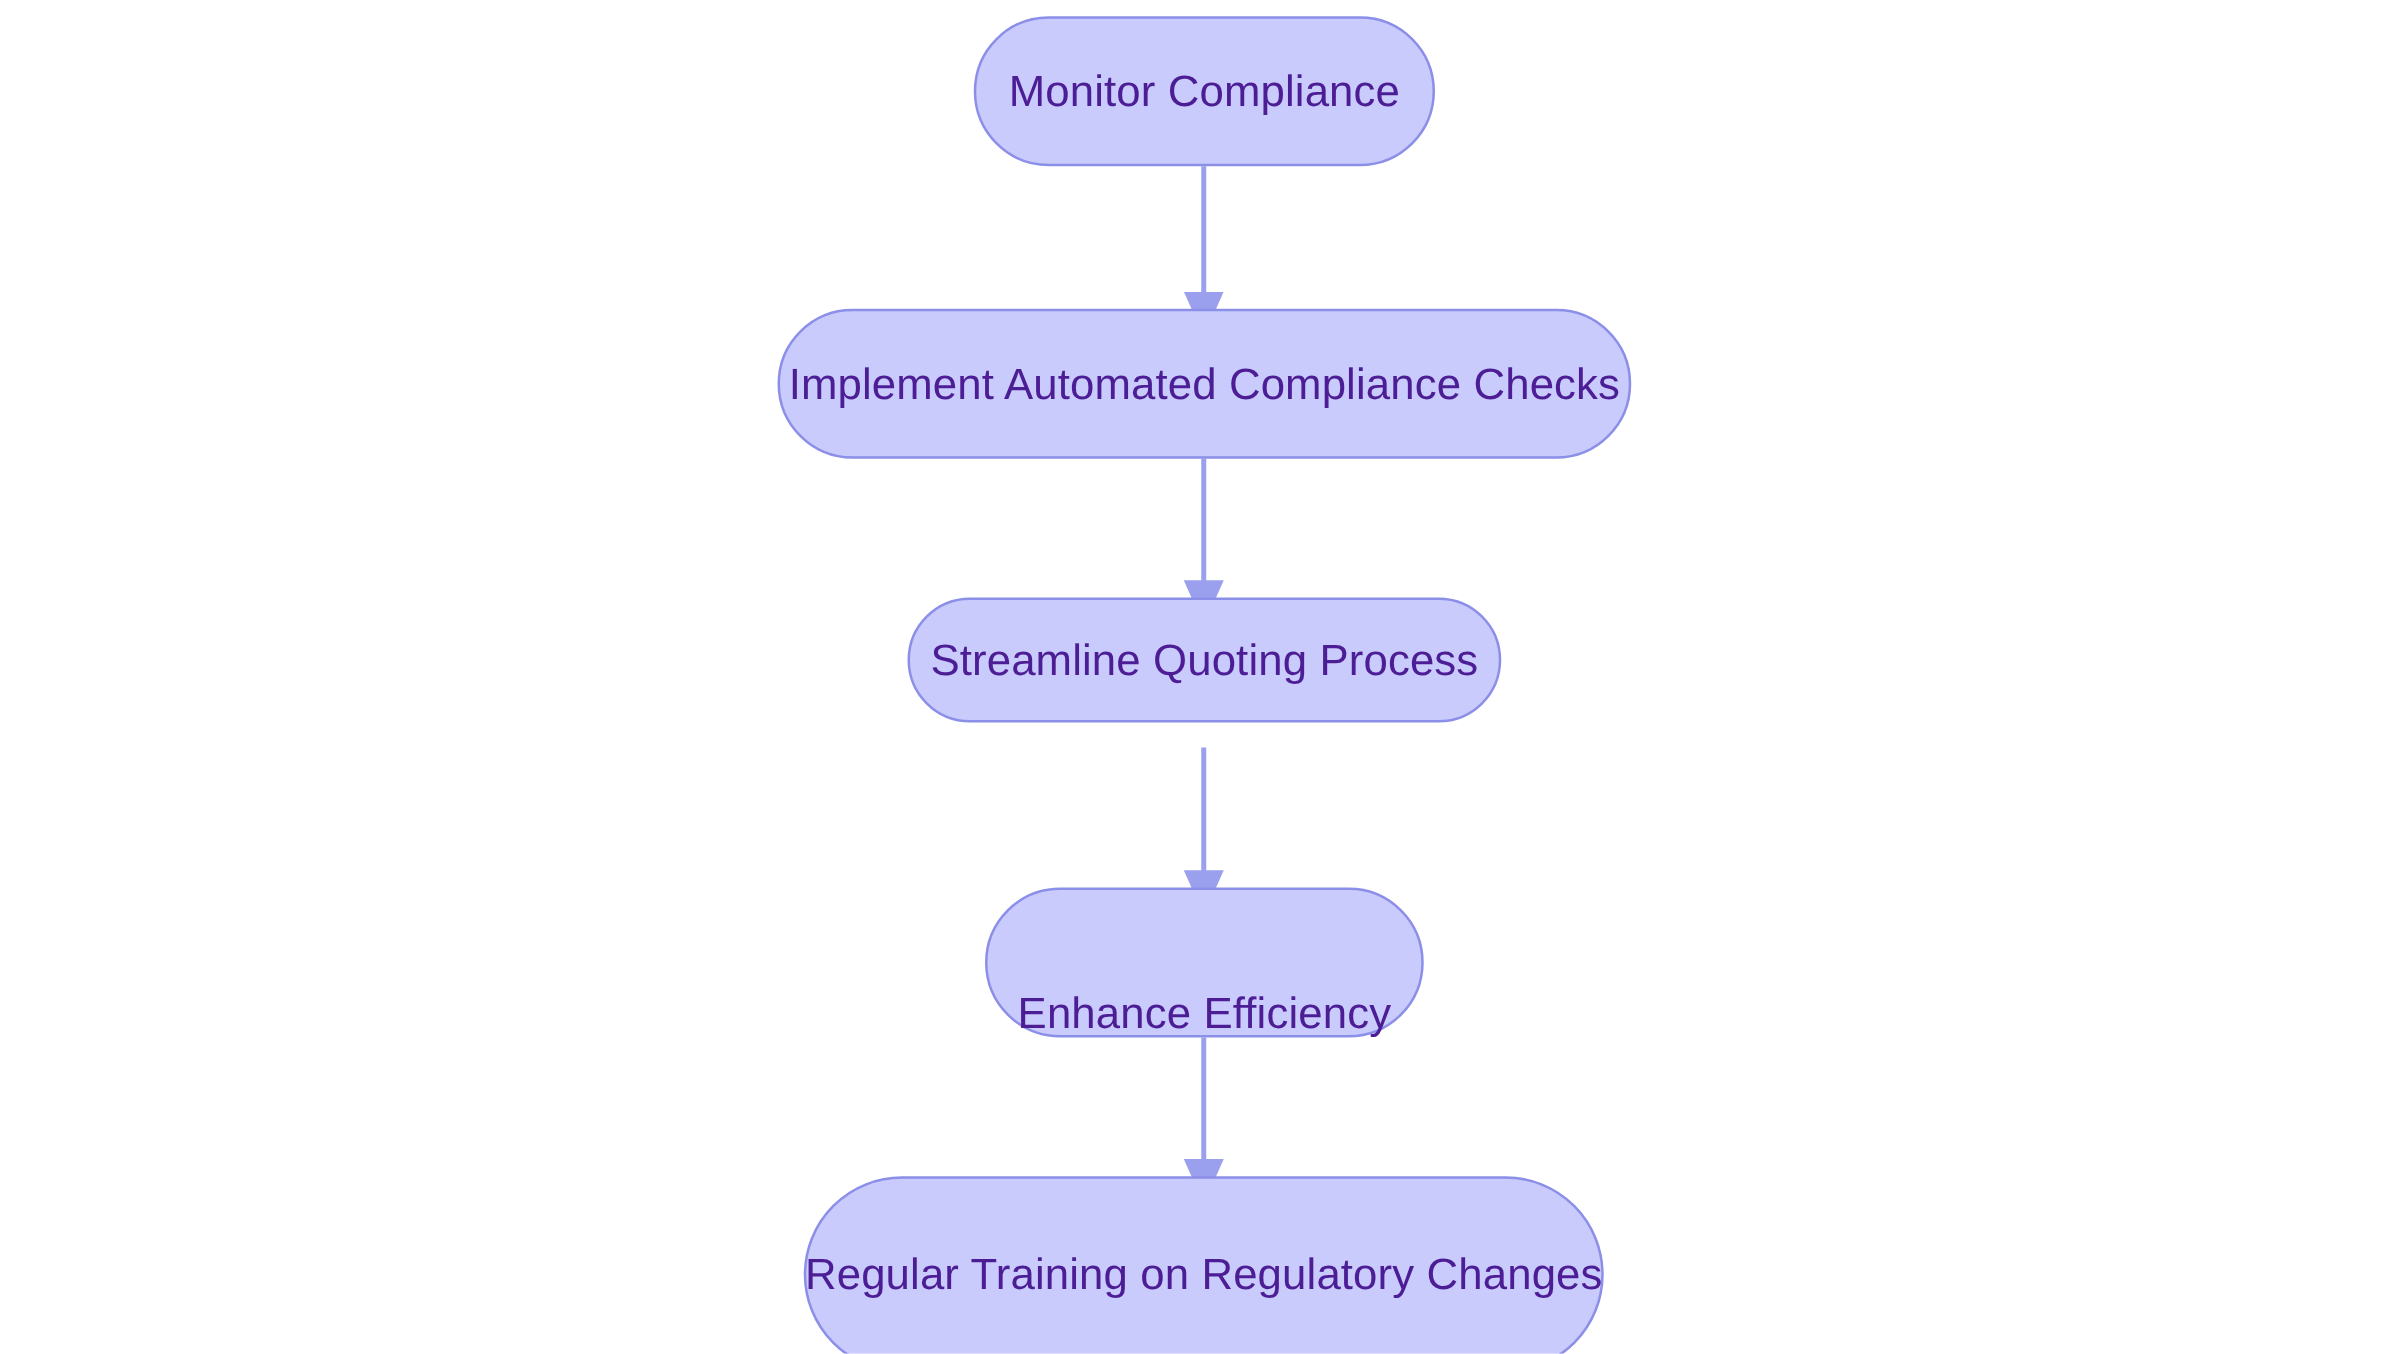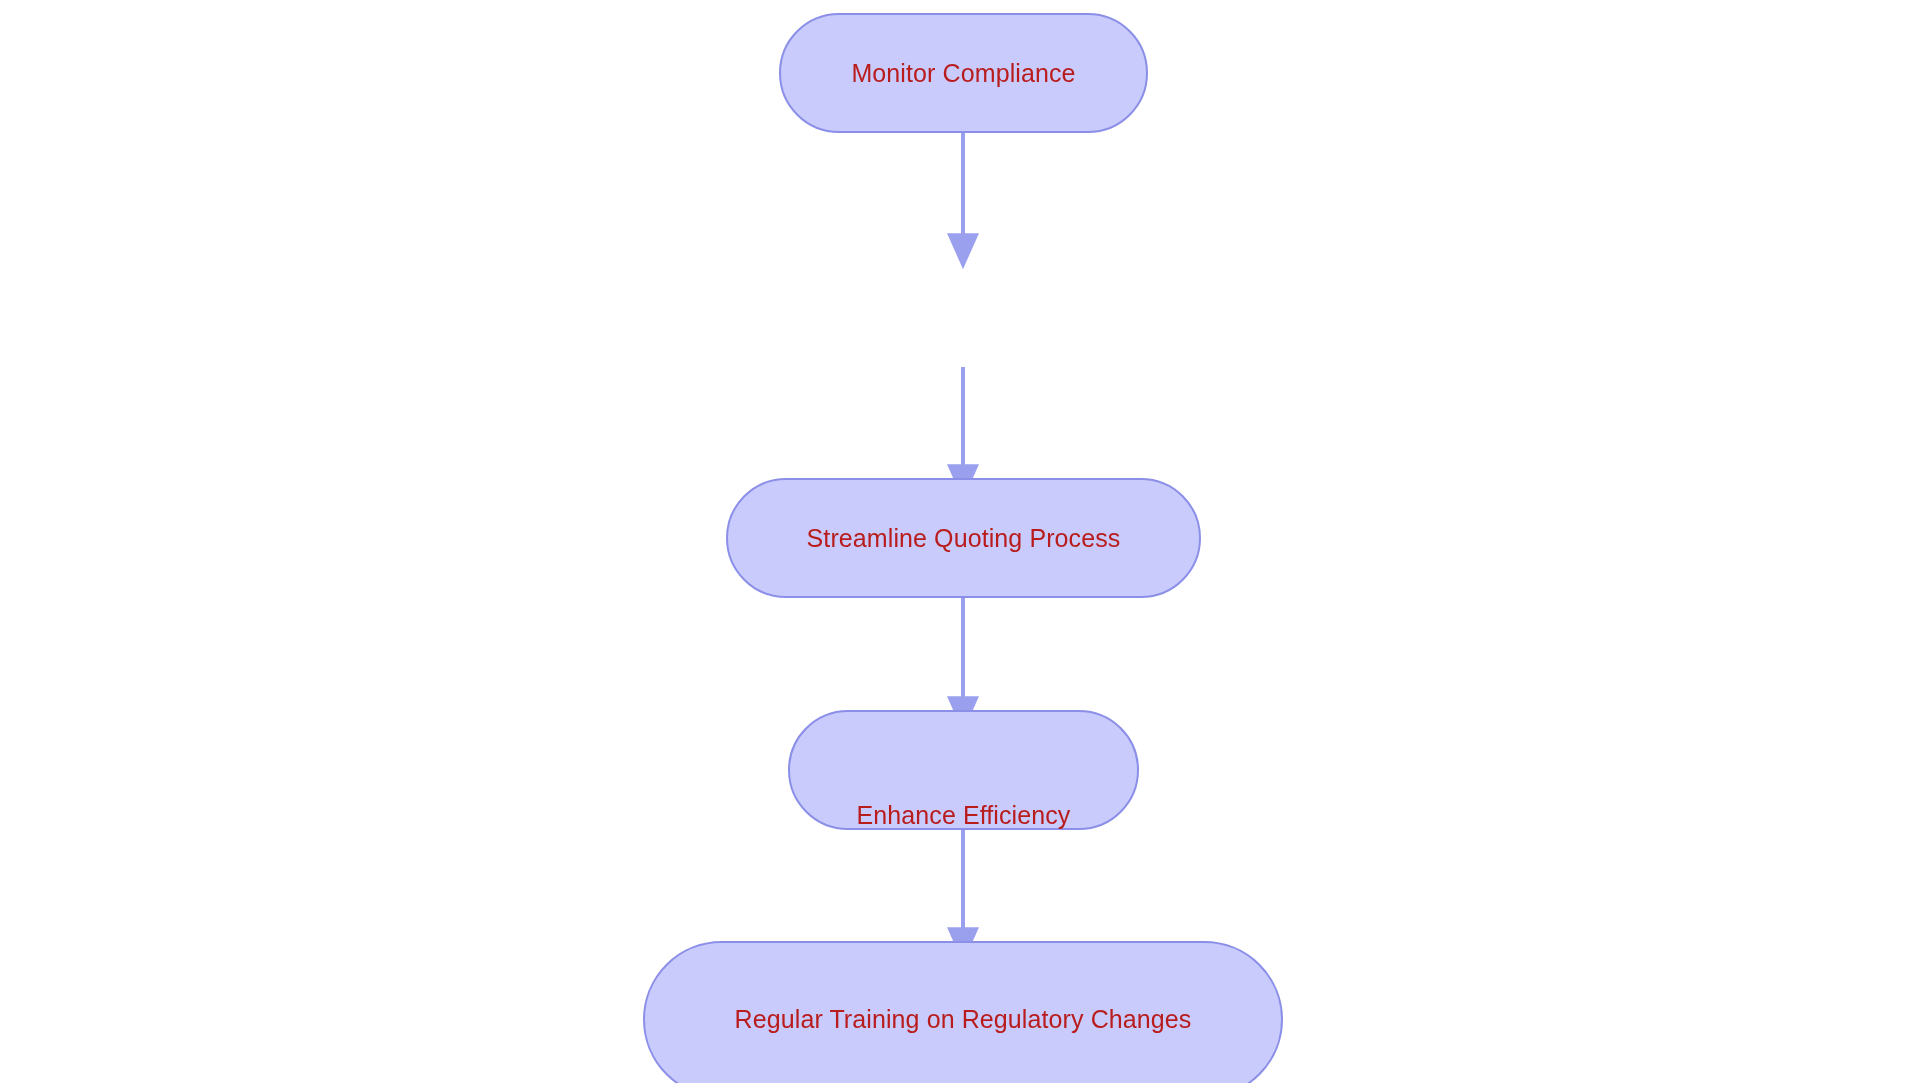--- a/index.html
+++ b/index.html
@@ -28,23 +28,23 @@
   }
   .node {
     position: absolute;
     box-sizing: border-box;
     display: flex;
     align-items: center;
     justify-content: center;
     background: #c8cbfb;
     border: 2px solid #8b8fe8;
     border-radius: 999px;
-    color: #b91c1c;
+    color: #4c1d95;
     font-family: "Liberation Sans", sans-serif;
-    font-size: 25px;
+    font-size: 35px;
     font-weight: 400;
     letter-spacing: 0.1px;
     white-space: nowrap;
     line-height: 1;
   }
   .node-label {
     display: block;
     padding: 0 12px;
   }
 </style>
@@ -66,22 +66,25 @@
 
     <line x1="963" y1="598" x2="963" y2="701" stroke="#9ba0ee" stroke-width="4" marker-end="url(#arrowhead)"></line>
 
     <line x1="963" y1="830" x2="963" y2="932" stroke="#9ba0ee" stroke-width="4" marker-end="url(#arrowhead)"></line>
   </svg>
 
   <div class="node" style="left:779px; top:13px; width:369px; height:120px;">
     <span class="node-label">Monitor Compliance</span>
   </div>
 
+  <div class="node" style="left:622px; top:247px; width:683px; height:120px;">
+    <span class="node-label">Implement Automated Compliance Checks</span>
+  </div>
 
-  <div class="node" style="left:726px; top:478px; width:475px; height:120px;">
+  <div class="node" style="left:726px; top:478px; width:475px; height:100px;">
     <span class="node-label">Streamline Quoting Process</span>
   </div>
 
   <div class="node" style="left:788px; top:710px; width:351px; height:120px;align-items:flex-end;">
     <span class="node-label">Enhance Efficiency</span>
   </div>
 
   <div class="node" style="left:643px; top:941px; width:640px; height:157px;">
     <span class="node-label">Regular Training on Regulatory Changes</span>
   </div>

